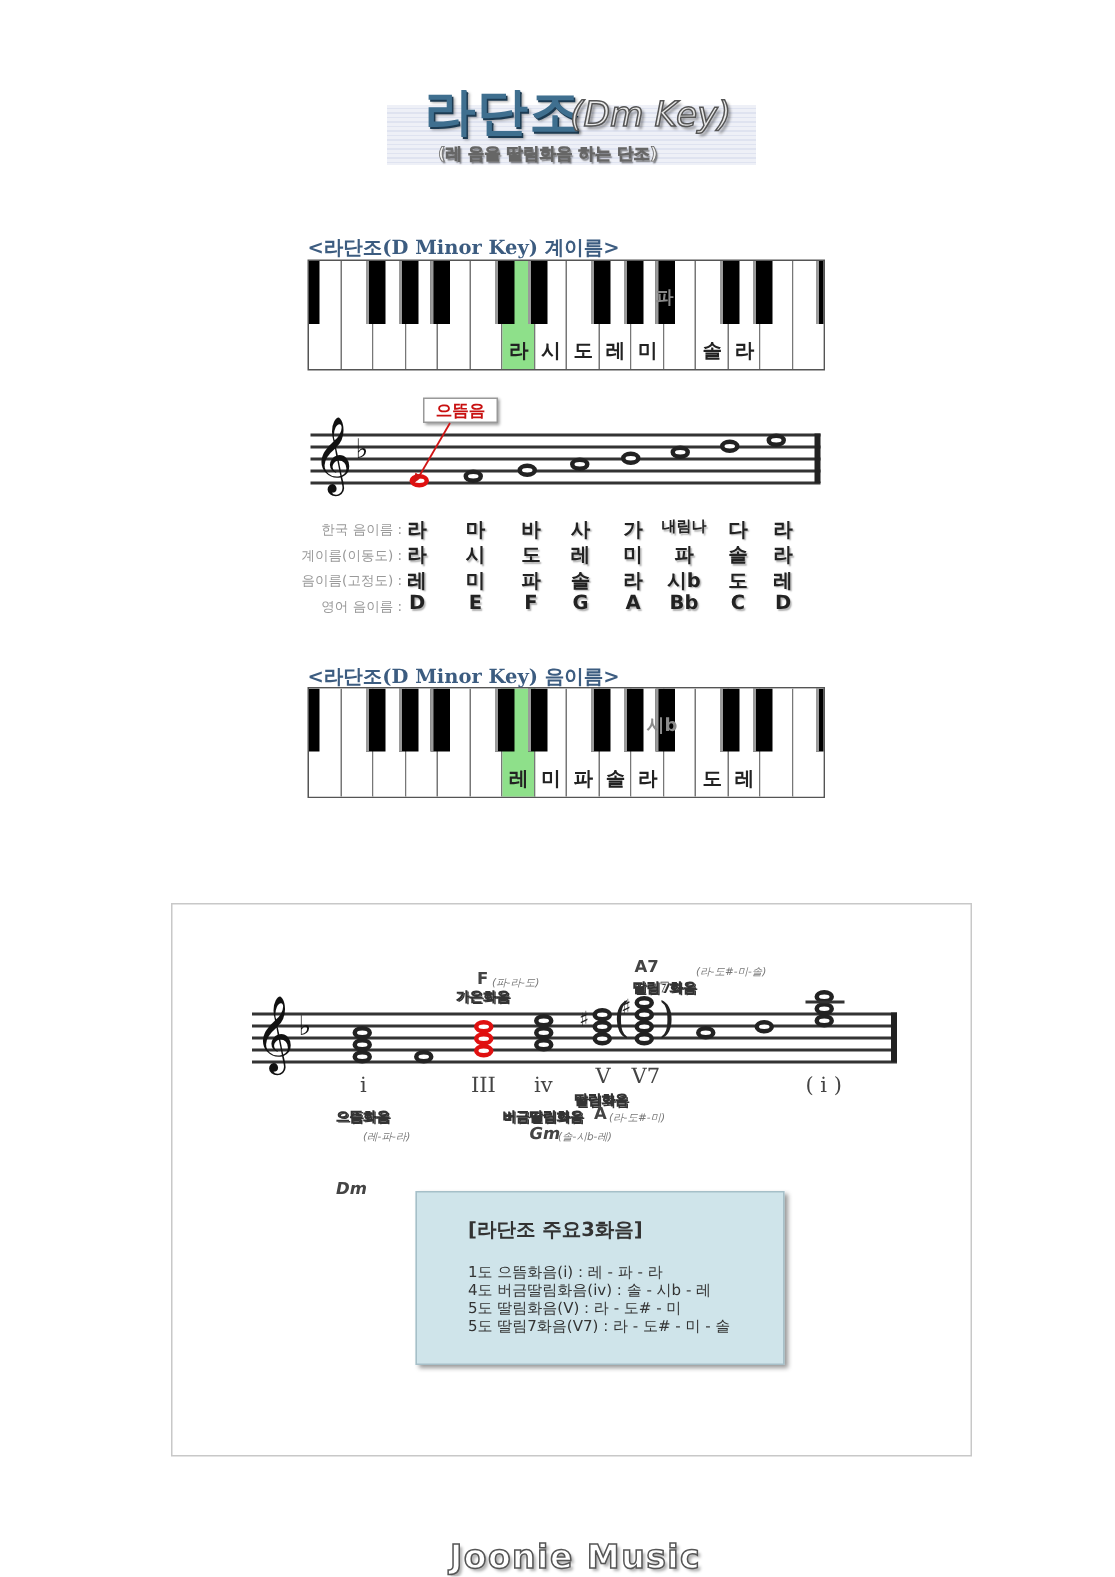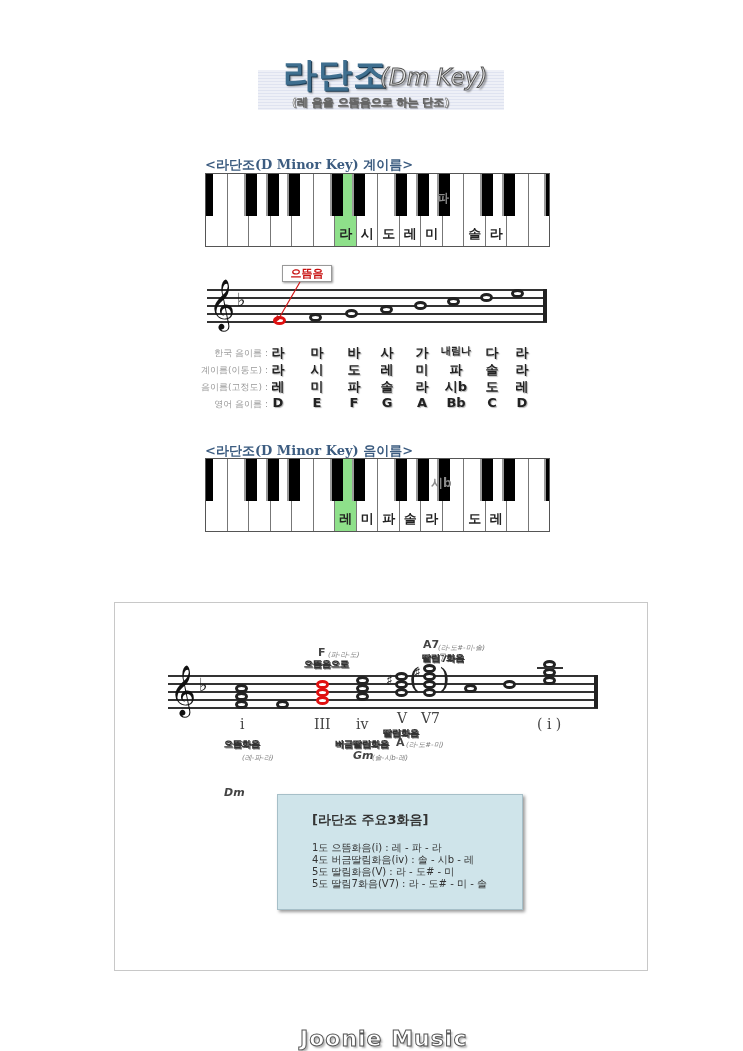--- a/index.html
+++ b/index.html
@@ -95,21 +95,21 @@
     -webkit-text-stroke: 1px #555; letter-spacing: 1px; text-shadow: 2px 2px 2px rgba(0,0,0,0.3);
     font-family: "DejaVu Sans", sans-serif;
   }
 </style>
 </head>
 <body>
 
 <div class="title-band"></div>
 <div class="title-main">라단조</div>
 <div class="title-sub-en">(Dm Key)</div>
-<div class="title-desc">(레 음을 으뜸음으로 하는 단조)</div>
+<div class="title-desc">(레 음을 딸림화음 하는 단조)</div>
 
 <div class="sec-title" style="left:205px; top:156px;">&lt;라단조(D Minor Key) 계이름&gt;</div>
 <div class="kbd" id="kbd1" style="top:173px;">
     <div class="wkey" style="left: 0px;"></div>
     <div class="klabel" style="left: 0px;"></div>
     <div class="wkey" style="left: 21.5px;"></div>
     <div class="klabel" style="left: 21.5px;"></div>
     <div class="wkey" style="left: 43px;"></div>
     <div class="klabel" style="left: 43px;"></div>
     <div class="wkey" style="left: 64.5px;"></div>
@@ -312,24 +312,24 @@
     <div class="roman" style="left: 240px; top: 716px;">i</div>
     <div class="roman" style="left: 314px; top: 716px;">III</div>
     <div class="roman" style="left: 356px; top: 716px;">iv</div>
     <div class="roman" style="left: 397px; top: 710px;">V</div>
     <div class="roman" style="left: 421px; top: 710px;">V7</div>
     <div class="roman" style="left: 537px; top: 716px;">( i )</div>
   </div>
 
 <div class="chord-name" style="left:318px; top:646px;">F</div>
 <div class="chord-sub" style="left:328px; top:650px;">(파-라-도)</div>
-<div class="chord-lbl" style="left:304px; top:658px;">으뜸음으로</div>
+<div class="chord-lbl" style="left:304px; top:658px;">가온화음</div>
 
 <div class="chord-name" style="left:423px; top:638px;text-align:center;">A7</div>
-<div class="chord-sub" style="left:438px; top:643px;">(라-도#-미-솔)</div>
+<div class="chord-sub" style="left:464px; top:643px;">(라-도#-미-솔)</div>
 <div class="chord-lbl" style="left:422px; top:652px;">딸림7화음</div>
 
 <div class="chord-lbl" style="left:224px; top:738px;">으뜸화음</div>
 <div class="chord-name" style="left:224px; top:749px; font-style:italic;margin-top:37px;">Dm</div>
 <div class="chord-sub" style="left:242px; top:753px;">(레-파-라)</div>
 
 <div class="chord-lbl" style="left:383px; top:727px;">딸림화음</div>
 <div class="chord-lbl" style="left:335px; top:738px;">버금딸림화음</div>
 <div class="chord-name" style="left:396px; top:736px;">A</div>
 <div class="chord-sub" style="left:406px; top:740px;font-style:italic;">(라-도#-미)</div>

